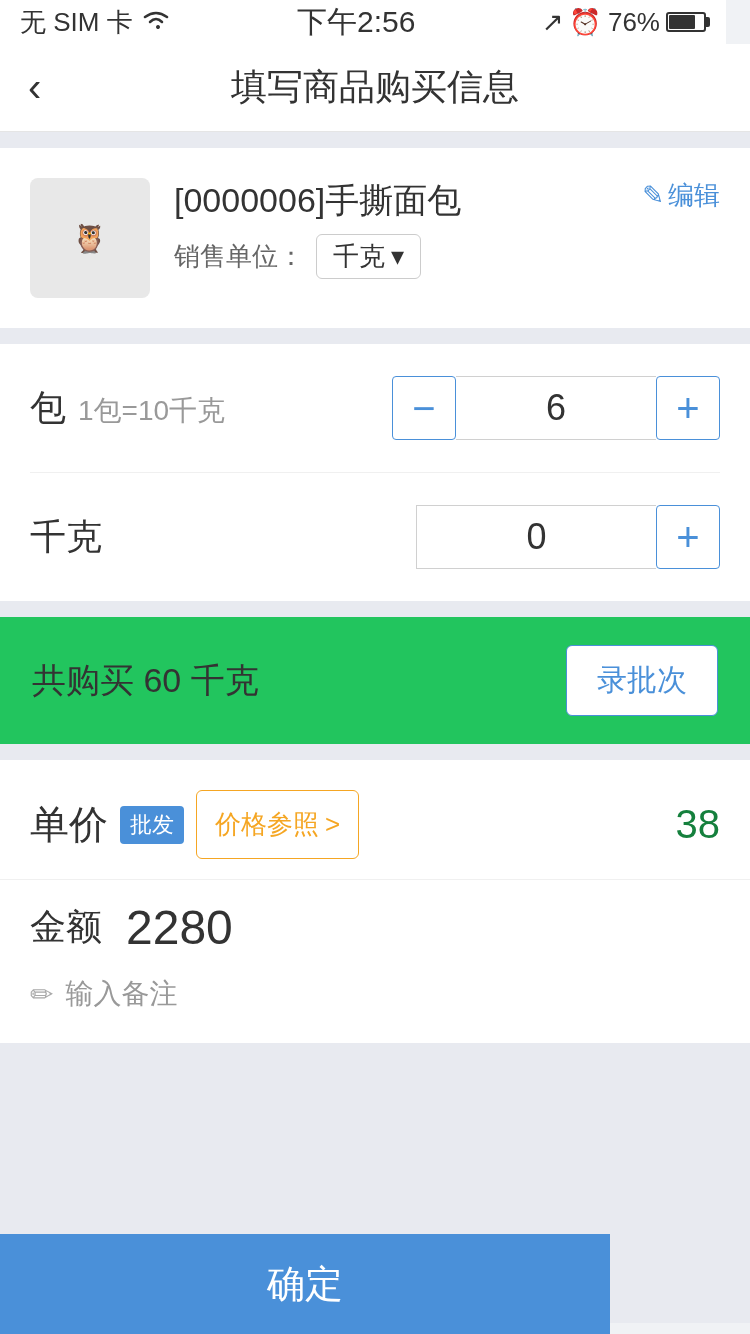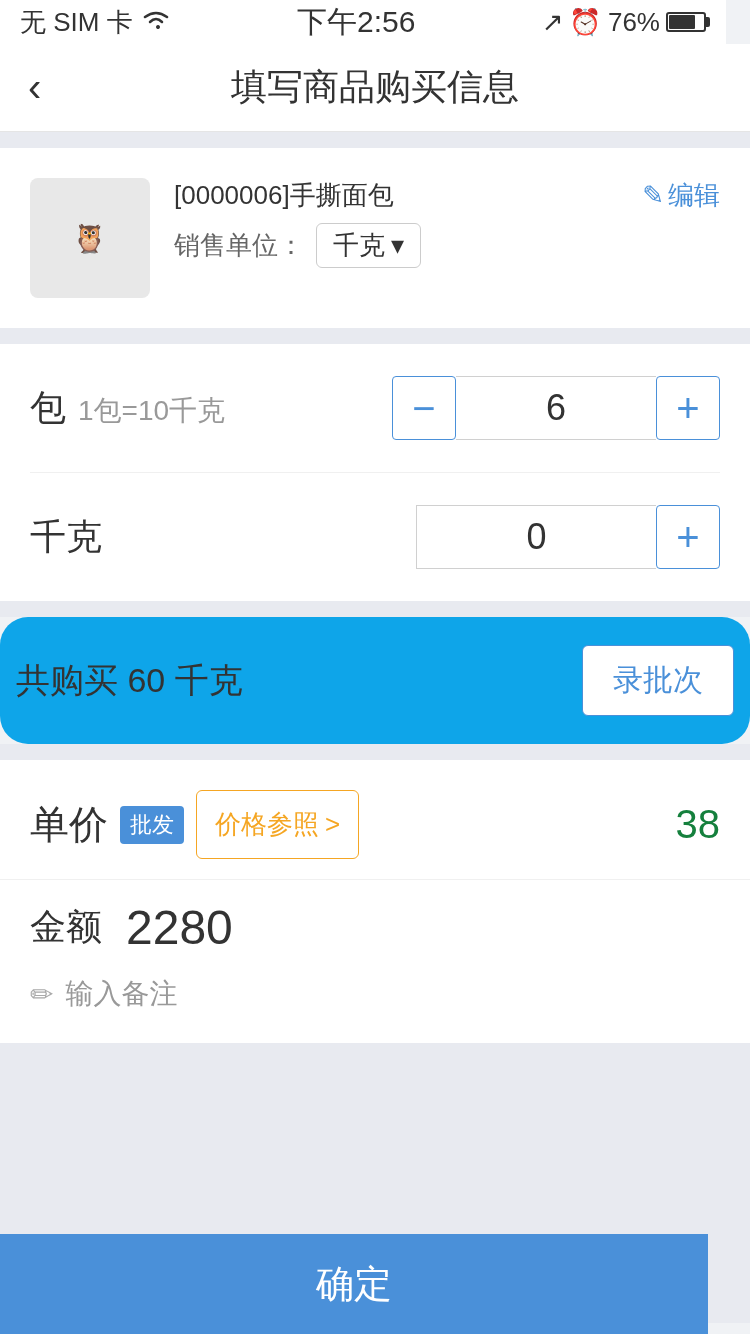--- a/index.html
+++ b/index.html
@@ -97,21 +97,21 @@
       display: flex;
       align-items: center;
       justify-content: center;
       flex-shrink: 0;
     }
     .product-image .logo-text {
       font-size: 28px;
       color: #999;
     }
     .product-info { flex: 1; }
-    .product-name { font-size: 26px; font-weight: 500; color: #333; margin-bottom: 10px; }
+    .product-name { font-size: 34px; font-weight: 500; color: #333; margin-bottom: 10px; }
     .product-stock { font-size: 26px; color: #666; margin-bottom: 10px; }
     .product-unit {
       font-size: 26px;
       color: #666;
       display: flex;
       align-items: center;
       gap: 12px;
     }
     .unit-select {
       border: 1px solid #ccc;
@@ -196,26 +196,25 @@
       border: 1.5px solid #d0d0d0;
       border-right: none;
       text-align: center;
       font-size: 36px;
       color: #333;
       background: #fff;
     }
 
     
     .total-section {
-      background: #0ea5e9;
-      padding: 28px 16px;
+      background: #22c55e;
+      padding: 28px 32px;
       display: flex;
       align-items: center;
       justify-content: space-between;
-      border-radius: 28px;
     }
     .total-text { font-size: 34px; color: #333; }
     .record-batch-btn {
       border: 1.5px solid #4a90d9;
       color: #4a90d9;
       background: #fff;
       padding: 14px 30px;
       font-size: 30px;
       border-radius: 6px;
       cursor: pointer;
@@ -283,21 +282,21 @@
     .content-area {
       min-height: 280px;
       background: #e8eaf0;
     }
 
     
     .confirm-btn {
       position: fixed;
       bottom: 0;
       left: 0;
-      width: 708px;
+      width: 610px;
       height: 100px;
       background: #4a90d9;
       color: #fff;
       font-size: 38px;
       display: flex;
       align-items: center;
       justify-content: center;
       cursor: pointer;
       border: none;
     }

